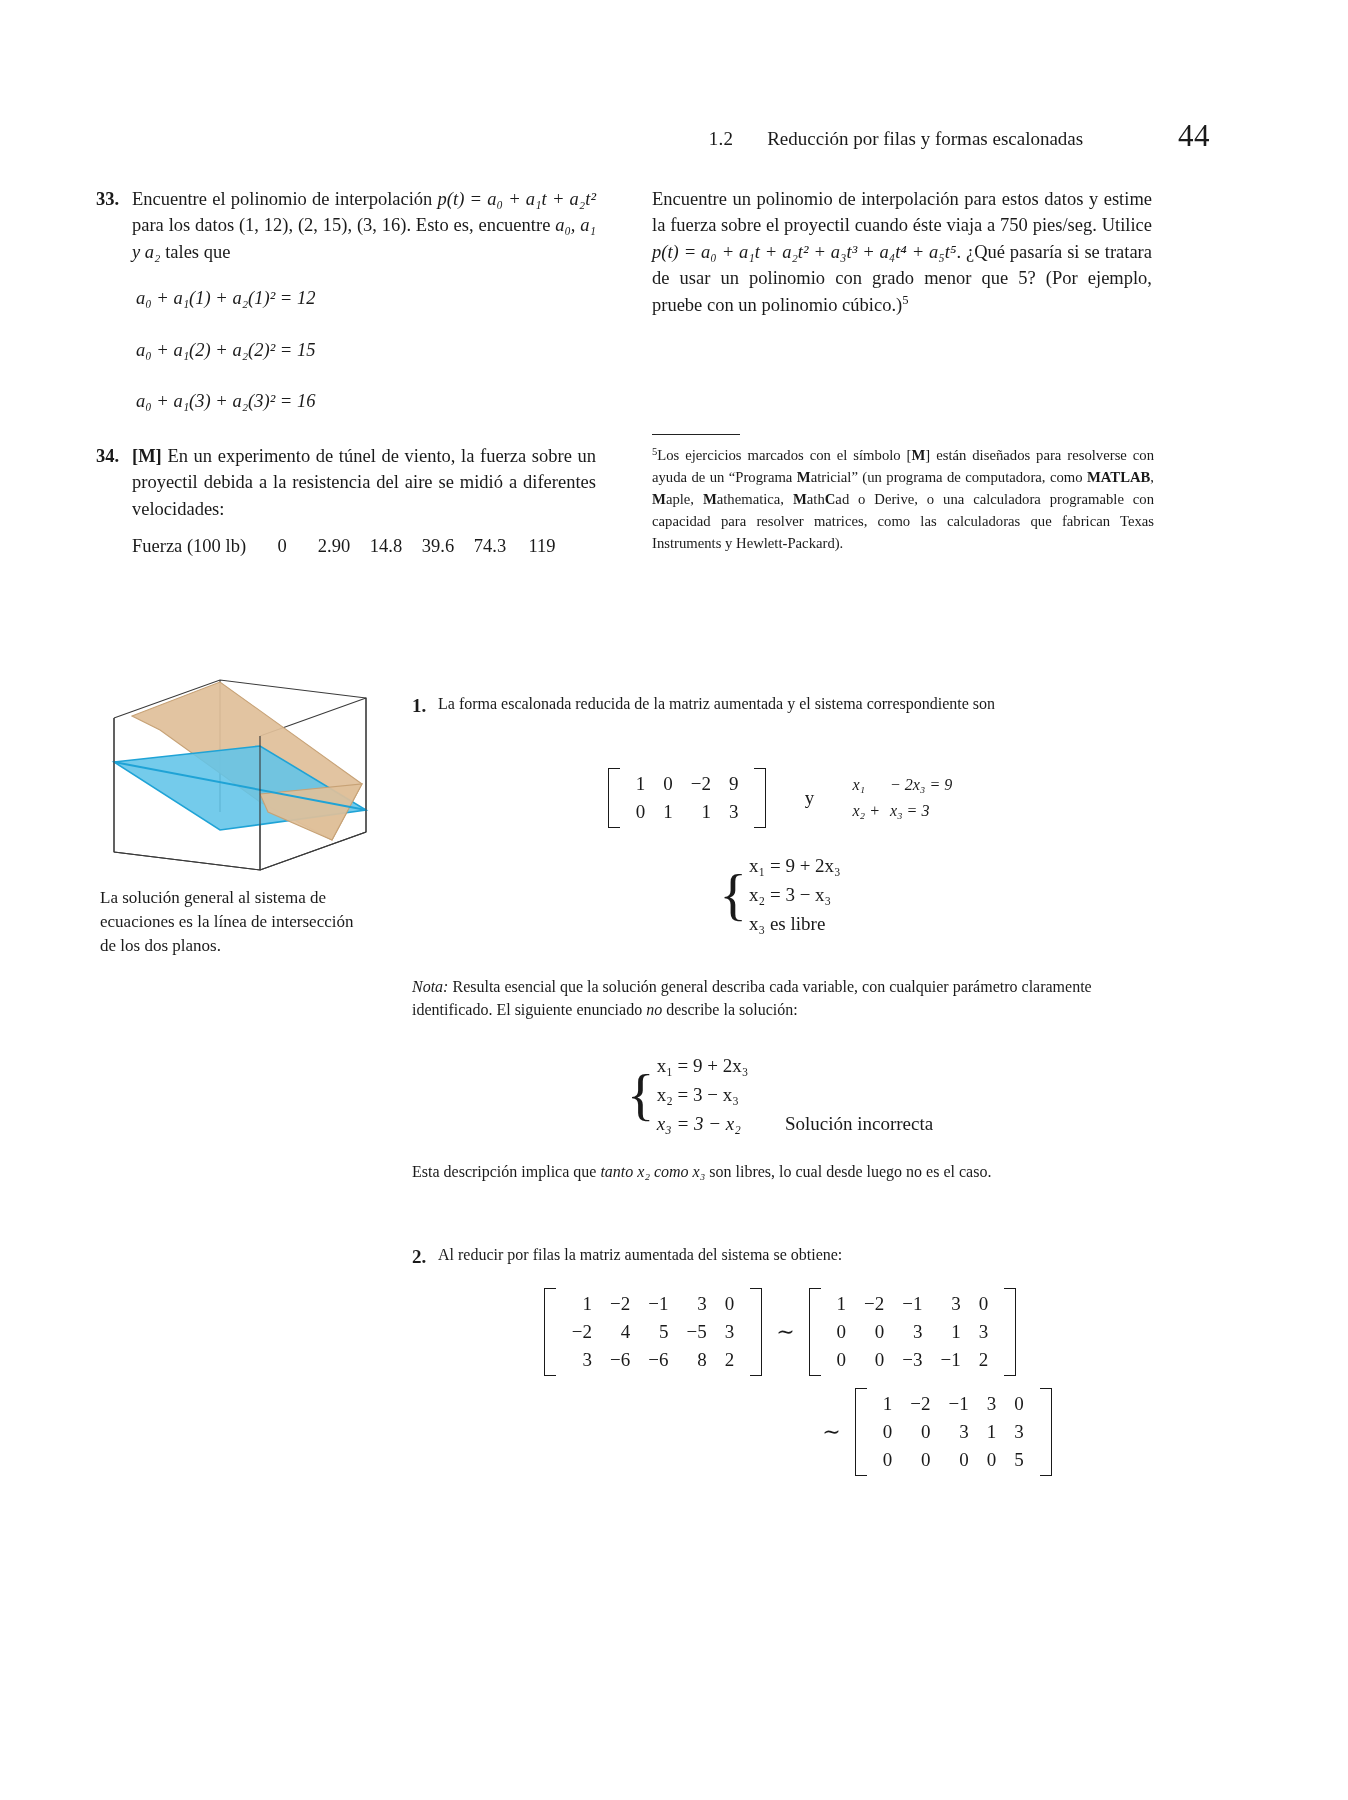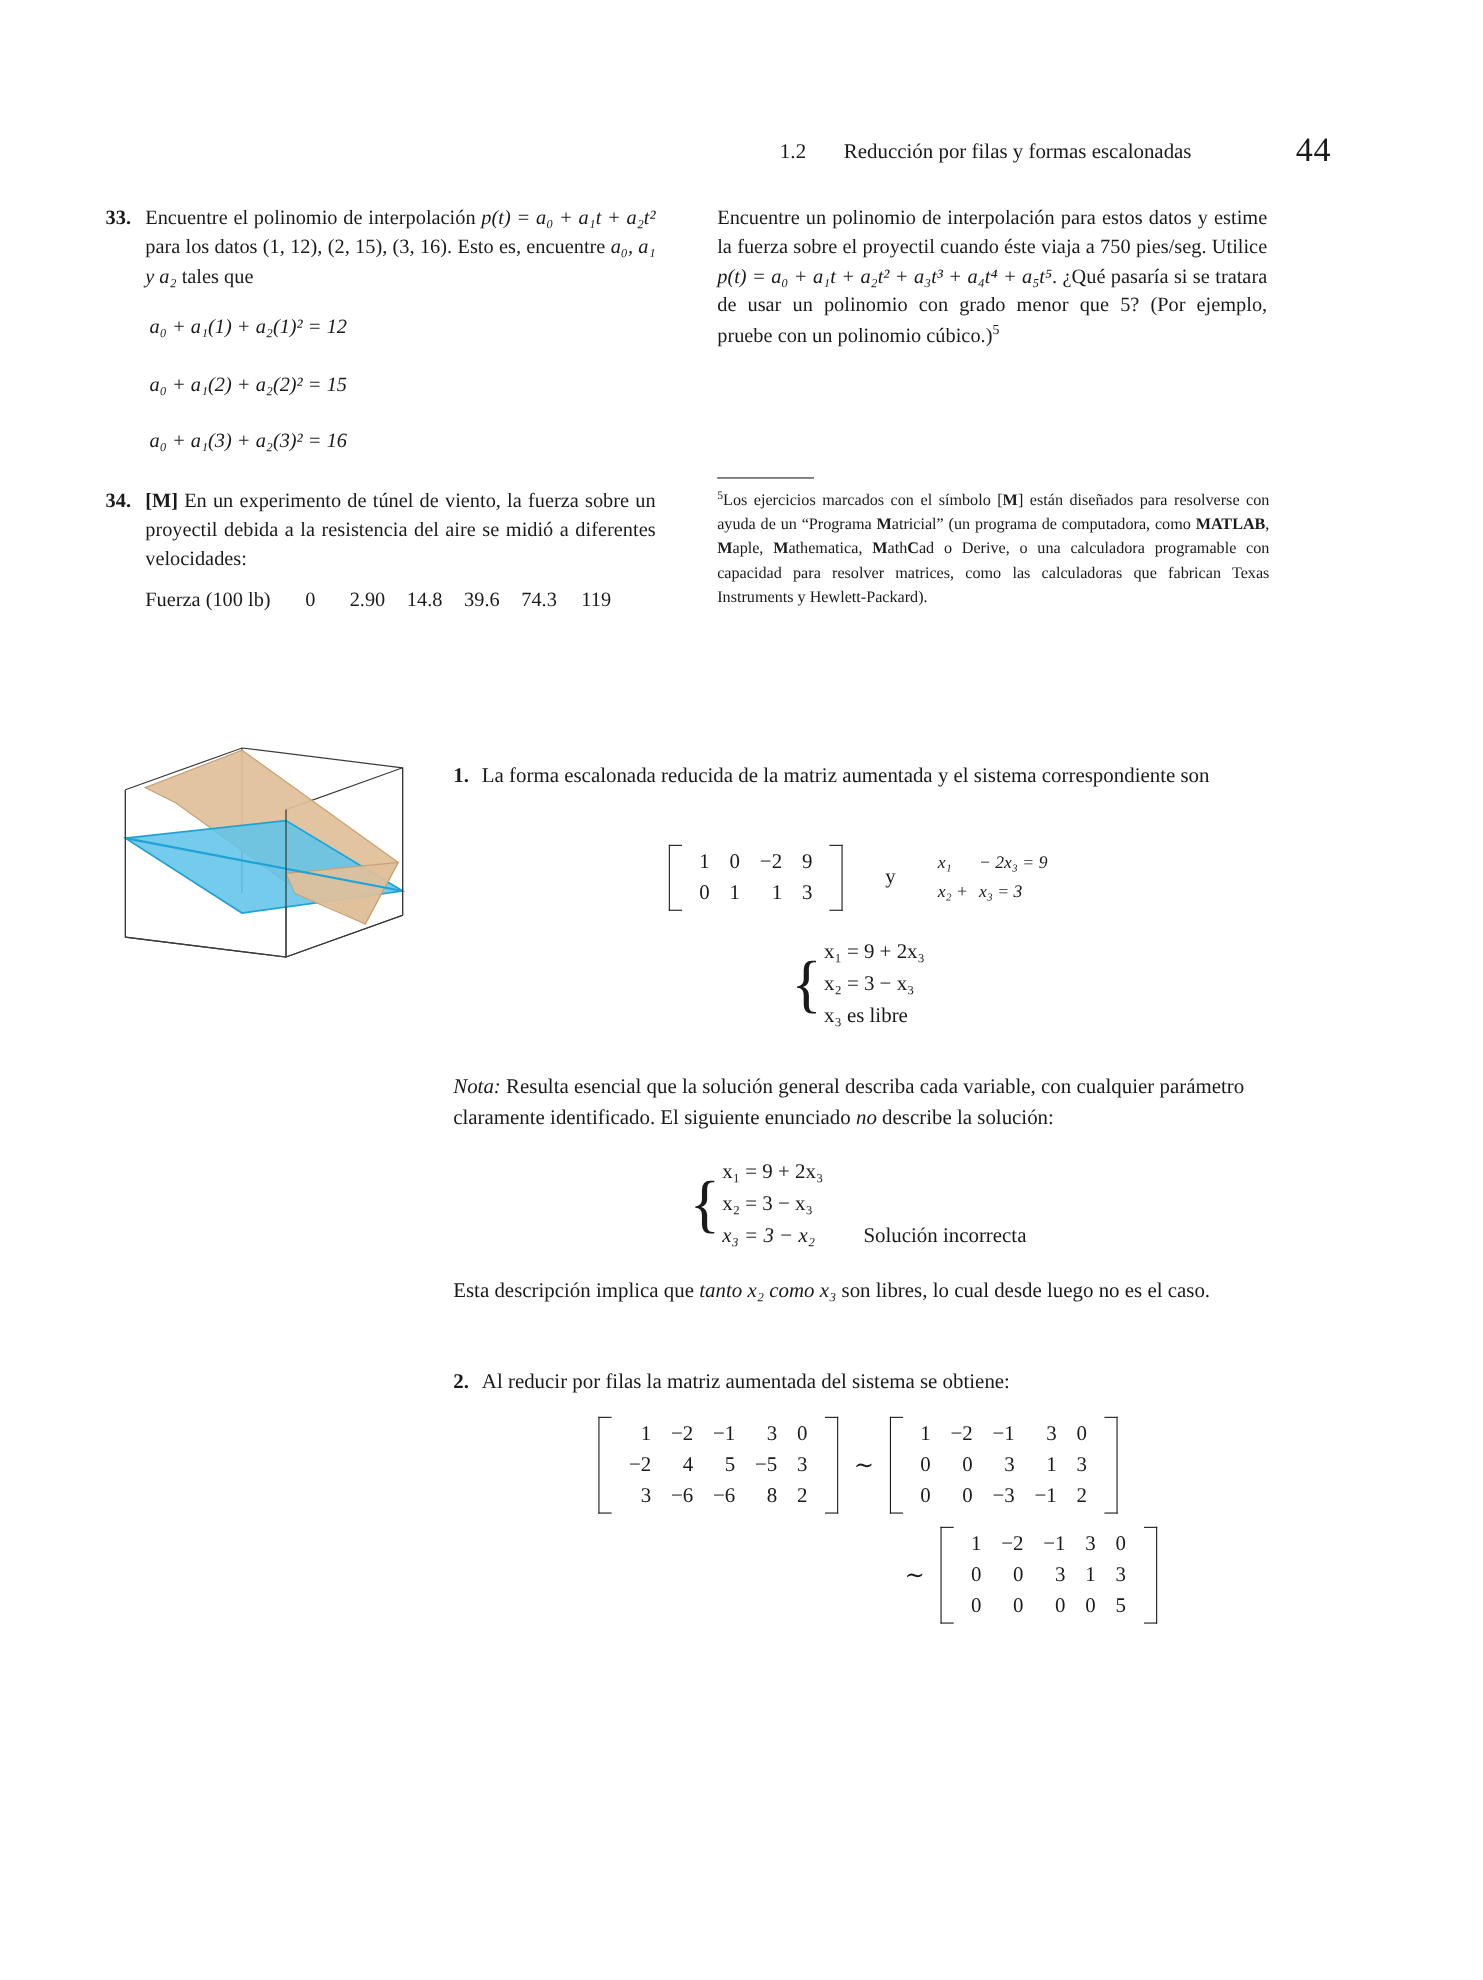--- a/index.html
+++ b/index.html
@@ -174,21 +174,21 @@
     display: flex;
     align-items: flex-start;
   }
   .sol-num {
     font-weight: bold;
     font-size: 19px;
     flex: 0 0 26px;
     line-height: 1.45;
   }
   .sol-text {
-    font-size: 19px;
+    font-size: 16px;
     line-height: 1.45;
     flex: 1 1 auto;
   }
 
   .centerrow {
     display: flex;
     justify-content: center;
     align-items: center;
   }
 
@@ -325,20 +325,21 @@
 
       <g stroke="#3a3a3a" stroke-width="1.1" fill="none">
         <line x1="14" y1="46" x2="14" y2="180"></line>
         <line x1="160" y1="64" x2="160" y2="198"></line>
         <line x1="266" y1="26" x2="266" y2="160"></line>
         <line x1="14" y1="180" x2="160" y2="198"></line>
         <line x1="160" y1="198" x2="266" y2="160"></line>
       </g>
     </svg>
   </div>
+  <div class="fig-caption">La solución general al sistema de ecuaciones es la línea de intersección de los dos planos.</div>
 
   <div class="sol" style="top:692px;">
     <div class="sol-item">
       <div class="sol-num">1.</div>
       <div class="sol-text">La forma escalonada reducida de la matriz aumentada y el sistema correspondiente son</div>
     </div>
   </div>
 
   <div class="sol centerrow" style="top:768px;">
     <div class="matrix">

